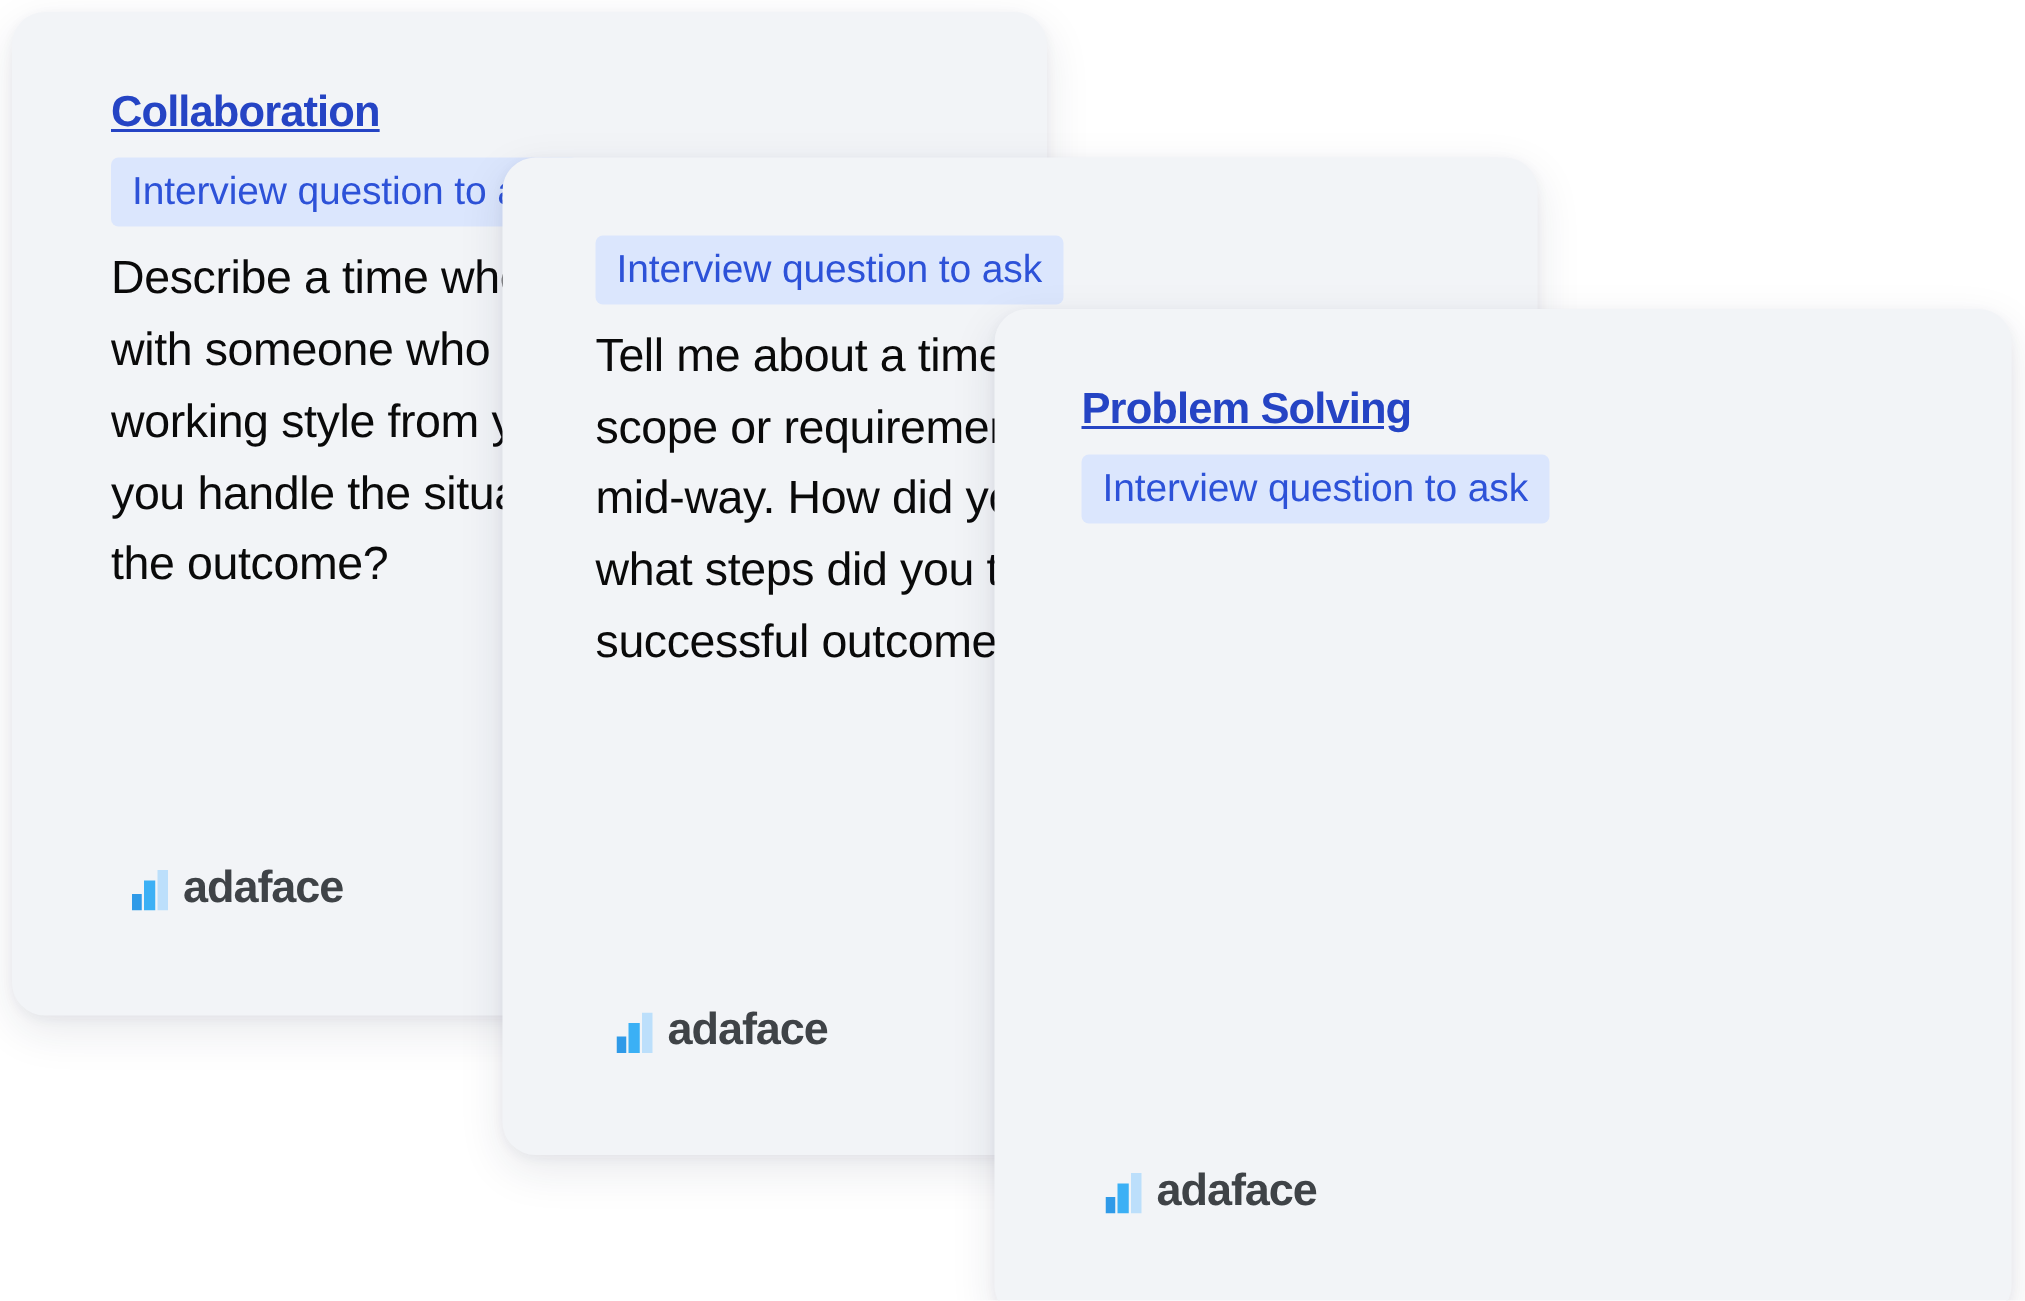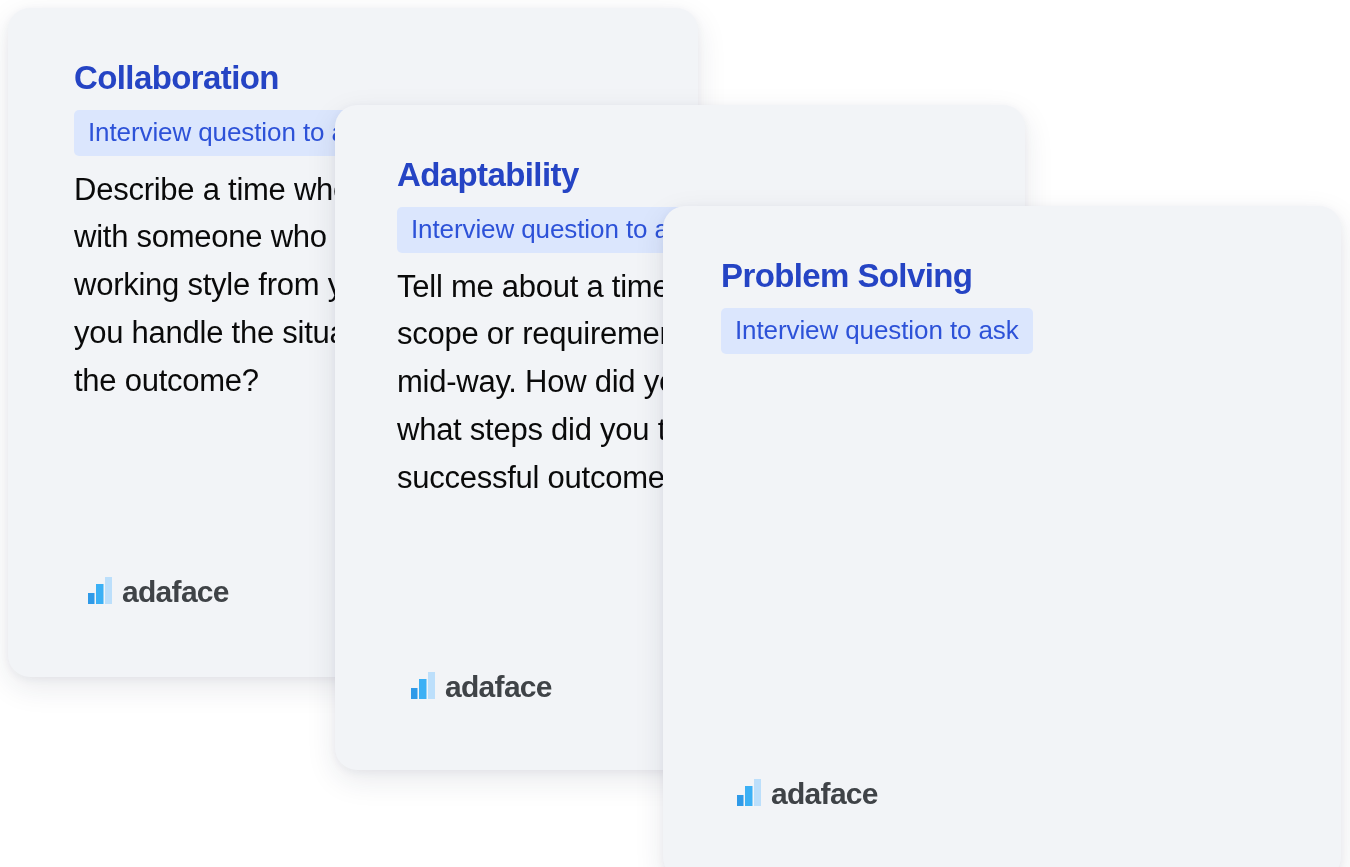--- a/index.html
+++ b/index.html
@@ -63,27 +63,28 @@
     z-index: 3;
   }
 
   .card-inner {
     position: relative;
     width: 640px;
     height: 100%;
   }
 
   .card-title {
-    font-size: 33px;
+    font-size: 29px;
     line-height: 1.08;
     font-weight: 700;
     color: #2544c4;
     letter-spacing: -0.6px;
     margin: 0 0 14px 0;
     white-space: nowrap;
+    text-decoration: underline;
   }
 
   .card-badge-row {
     margin: 0 0 10px 0;
   }
 
   .card-badge {
     display: inline-block;
     background: #dbe6fd;
     color: #2d52d8;
@@ -104,21 +105,21 @@
     width: 560px;
   }
 
   #card-1 .card-question { width: 560px; }
   #card-2 .card-question { width: 555px; }
   #card-3 .card-question { width: 560px; }
 
   .brand {
     position: absolute;
     display: flex;
-    align-items: flex-start;
+    align-items: flex-end;
     gap: 9px;
   }
 
   #card-1 .brand { left: 14px; bottom: 70px; }
   #card-2 .brand { left: 14px; bottom: 68px; }
   #card-3 .brand { left: 16px; bottom: 70px; }
 
   .brand-icon {
     display: block;
     width: 25px;
@@ -151,21 +152,20 @@
           <rect x="8" y="7" width="7.5" height="20" fill="#3bb0f5"></rect>
           <rect x="17" y="0" width="7" height="27" fill="#bcdffb"></rect>
         </svg>
         <span class="brand-name">adaface</span>
       </div>
     </div>
   </div>
 
   <div class="card" id="card-2">
     <div class="card-inner">
-      <h2 class="card-title">Adaptability</h2>
       <div class="card-badge-row">
         <span class="card-badge">Interview question to ask</span>
       </div>
       <p class="card-question">Tell me about a time when a project's scope or requirements unexpectedly mid-way. How did you handle it, and what steps did you take to ensure a successful outcome?</p>
       <div class="brand">
         <svg class="brand-icon" viewBox="0 0 25 27">
           <rect x="0" y="16" width="6.5" height="11" fill="#2f9ae8"></rect>
           <rect x="8" y="7" width="7.5" height="20" fill="#3bb0f5"></rect>
           <rect x="17" y="0" width="7" height="27" fill="#bcdffb"></rect>
         </svg>

